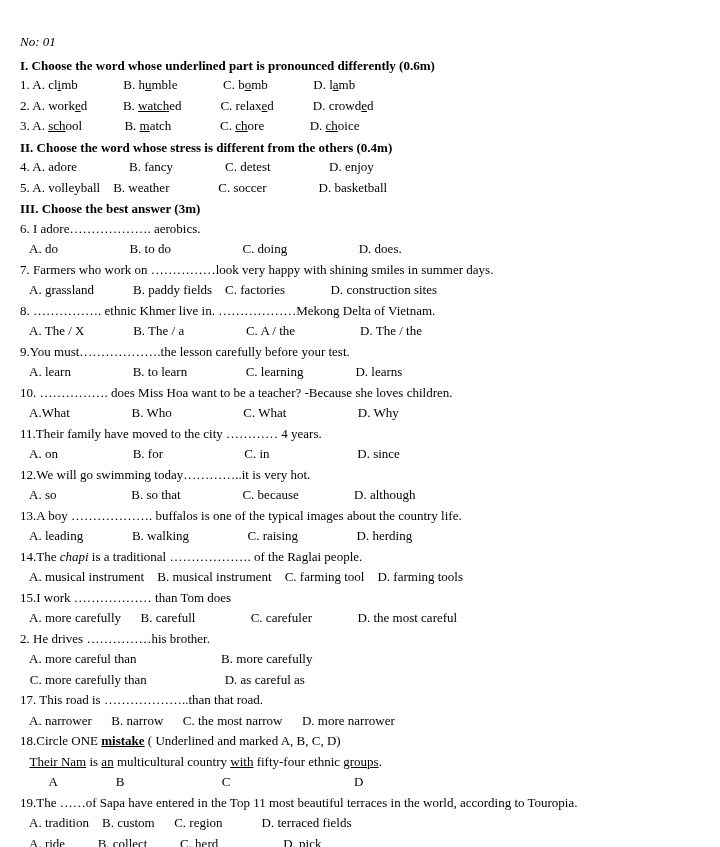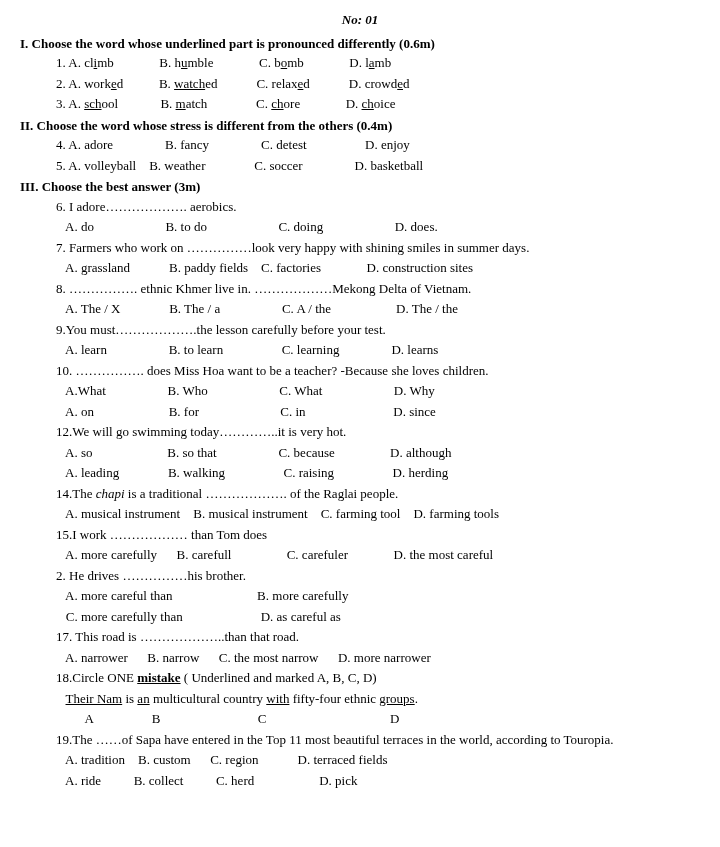--- a/index.html
+++ b/index.html
@@ -7,44 +7,44 @@
       font-family: "Times New Roman", Times, serif;
       font-size: 13px;
       background: #fff;
       color: #000;
       width: 720px;
       min-height: 847px;
       padding: 10px 20px;
       line-height: 1.5;
     }
     .no-line {
-      text-align: center;
+      text-align: left;
       font-style: italic;
-      font-weight: bold;
+      font-weight: normal;
       margin-bottom: 4px;
+      margin-top: 22px;
     }
     .section-title {
       font-weight: bold;
     }
     .question-block {
       margin-bottom: 2px;
     }
     .underline {
       text-decoration: underline;
     }
     .bold {
       font-weight: bold;
     }
     .italic {
       font-style: italic;
       text-align: center;
     }
     .q-line {
       margin-bottom: 1px;
-      margin-left: 36px;
     }
   </style>
 </head>
 <body>
 
 <div>
 
   <div class="no-line">
     <span>No: 01</span>
   </div>
@@ -74,25 +74,27 @@
 
     <div class="q-line">8. ……………. ethnic Khmer live in. ………………Mekong Delta of Vietnam.</div>
     <div class="q-line">&nbsp;&nbsp; A. The / X &nbsp;&nbsp;&nbsp;&nbsp;&nbsp;&nbsp;&nbsp;&nbsp;&nbsp;&nbsp;&nbsp;&nbsp;&nbsp; B. The / a &nbsp;&nbsp;&nbsp;&nbsp;&nbsp;&nbsp;&nbsp;&nbsp;&nbsp;&nbsp;&nbsp;&nbsp;&nbsp;&nbsp;&nbsp;&nbsp;&nbsp; C. A / the &nbsp;&nbsp;&nbsp;&nbsp;&nbsp;&nbsp;&nbsp;&nbsp;&nbsp;&nbsp;&nbsp;&nbsp;&nbsp;&nbsp;&nbsp;&nbsp;&nbsp;&nbsp; D. The / the</div>
 
     <div class="q-line">9.You must……………….the lesson carefully before your test.</div>
     <div class="q-line">&nbsp;&nbsp; A. learn &nbsp;&nbsp;&nbsp;&nbsp;&nbsp;&nbsp;&nbsp;&nbsp;&nbsp;&nbsp;&nbsp;&nbsp;&nbsp;&nbsp;&nbsp;&nbsp;&nbsp; B. to learn &nbsp;&nbsp;&nbsp;&nbsp;&nbsp;&nbsp;&nbsp;&nbsp;&nbsp;&nbsp;&nbsp;&nbsp;&nbsp;&nbsp;&nbsp;&nbsp; C. learning &nbsp;&nbsp;&nbsp;&nbsp;&nbsp;&nbsp;&nbsp;&nbsp;&nbsp;&nbsp;&nbsp;&nbsp;&nbsp;&nbsp; D. learns</div>
 
     <div class="q-line">10. ……………. does Miss Hoa want to be a teacher? -Because she loves children.</div>
     <div class="q-line">&nbsp;&nbsp; A.What &nbsp;&nbsp;&nbsp;&nbsp;&nbsp;&nbsp;&nbsp;&nbsp;&nbsp;&nbsp;&nbsp;&nbsp;&nbsp;&nbsp;&nbsp;&nbsp;&nbsp; B. Who &nbsp;&nbsp;&nbsp;&nbsp;&nbsp;&nbsp;&nbsp;&nbsp;&nbsp;&nbsp;&nbsp;&nbsp;&nbsp;&nbsp;&nbsp;&nbsp;&nbsp;&nbsp;&nbsp;&nbsp; C. What &nbsp;&nbsp;&nbsp;&nbsp;&nbsp;&nbsp;&nbsp;&nbsp;&nbsp;&nbsp;&nbsp;&nbsp;&nbsp;&nbsp;&nbsp;&nbsp;&nbsp;&nbsp;&nbsp;&nbsp; D. Why</div>
 
+    <div class="q-line">11.Their family have moved to the city ………… 4 years.</div>
     <div class="q-line">&nbsp;&nbsp; A. on &nbsp;&nbsp;&nbsp;&nbsp;&nbsp;&nbsp;&nbsp;&nbsp;&nbsp;&nbsp;&nbsp;&nbsp;&nbsp;&nbsp;&nbsp;&nbsp;&nbsp;&nbsp;&nbsp;&nbsp;&nbsp; B. for &nbsp;&nbsp;&nbsp;&nbsp;&nbsp;&nbsp;&nbsp;&nbsp;&nbsp;&nbsp;&nbsp;&nbsp;&nbsp;&nbsp;&nbsp;&nbsp;&nbsp;&nbsp;&nbsp;&nbsp;&nbsp;&nbsp;&nbsp; C. in &nbsp;&nbsp;&nbsp;&nbsp;&nbsp;&nbsp;&nbsp;&nbsp;&nbsp;&nbsp;&nbsp;&nbsp;&nbsp;&nbsp;&nbsp;&nbsp;&nbsp;&nbsp;&nbsp;&nbsp;&nbsp;&nbsp;&nbsp;&nbsp;&nbsp; D. since</div>
 
     <div class="q-line">12.We will go swimming today…………..it is very hot.</div>
     <div class="q-line">&nbsp;&nbsp; A. so &nbsp;&nbsp;&nbsp;&nbsp;&nbsp;&nbsp;&nbsp;&nbsp;&nbsp;&nbsp;&nbsp;&nbsp;&nbsp;&nbsp;&nbsp;&nbsp;&nbsp;&nbsp;&nbsp;&nbsp;&nbsp; B. so that &nbsp;&nbsp;&nbsp;&nbsp;&nbsp;&nbsp;&nbsp;&nbsp;&nbsp;&nbsp;&nbsp;&nbsp;&nbsp;&nbsp;&nbsp;&nbsp;&nbsp; C. because &nbsp;&nbsp;&nbsp;&nbsp;&nbsp;&nbsp;&nbsp;&nbsp;&nbsp;&nbsp;&nbsp;&nbsp;&nbsp;&nbsp;&nbsp; D. although</div>
 
+    <div class="q-line">13.A boy ………………. buffalos is one of the typical images about the country life.</div>
     <div class="q-line">&nbsp;&nbsp; A. leading &nbsp;&nbsp;&nbsp;&nbsp;&nbsp;&nbsp;&nbsp;&nbsp;&nbsp;&nbsp;&nbsp;&nbsp;&nbsp; B. walking &nbsp;&nbsp;&nbsp;&nbsp;&nbsp;&nbsp;&nbsp;&nbsp;&nbsp;&nbsp;&nbsp;&nbsp;&nbsp;&nbsp;&nbsp;&nbsp; C. raising &nbsp;&nbsp;&nbsp;&nbsp;&nbsp;&nbsp;&nbsp;&nbsp;&nbsp;&nbsp;&nbsp;&nbsp;&nbsp;&nbsp;&nbsp;&nbsp; D. herding</div>
 
     <div class="q-line">14.The <span class="italic">chapi</span> is a traditional ………………. of the Raglai people.</div>
     <div class="q-line">&nbsp;&nbsp; A. musical instrument &nbsp;&nbsp; B. musical instrument &nbsp;&nbsp; C. farming tool &nbsp;&nbsp; D. farming tools</div>
 
     <div class="q-line">15.I work ……………… than Tom does</div>
     <div class="q-line">&nbsp;&nbsp; A. more carefully &nbsp;&nbsp;&nbsp;&nbsp; B. carefull &nbsp;&nbsp;&nbsp;&nbsp;&nbsp;&nbsp;&nbsp;&nbsp;&nbsp;&nbsp;&nbsp;&nbsp;&nbsp;&nbsp;&nbsp; C. carefuler &nbsp;&nbsp;&nbsp;&nbsp;&nbsp;&nbsp;&nbsp;&nbsp;&nbsp;&nbsp;&nbsp;&nbsp; D. the most careful</div>
 
     <div class="q-line">2. He drives ……………his brother.</div>
     <div class="q-line">&nbsp;&nbsp; A. more careful than &nbsp;&nbsp;&nbsp;&nbsp;&nbsp;&nbsp;&nbsp;&nbsp;&nbsp;&nbsp;&nbsp;&nbsp;&nbsp;&nbsp;&nbsp;&nbsp;&nbsp;&nbsp;&nbsp;&nbsp;&nbsp;&nbsp;&nbsp;&nbsp; B. more carefully</div>

